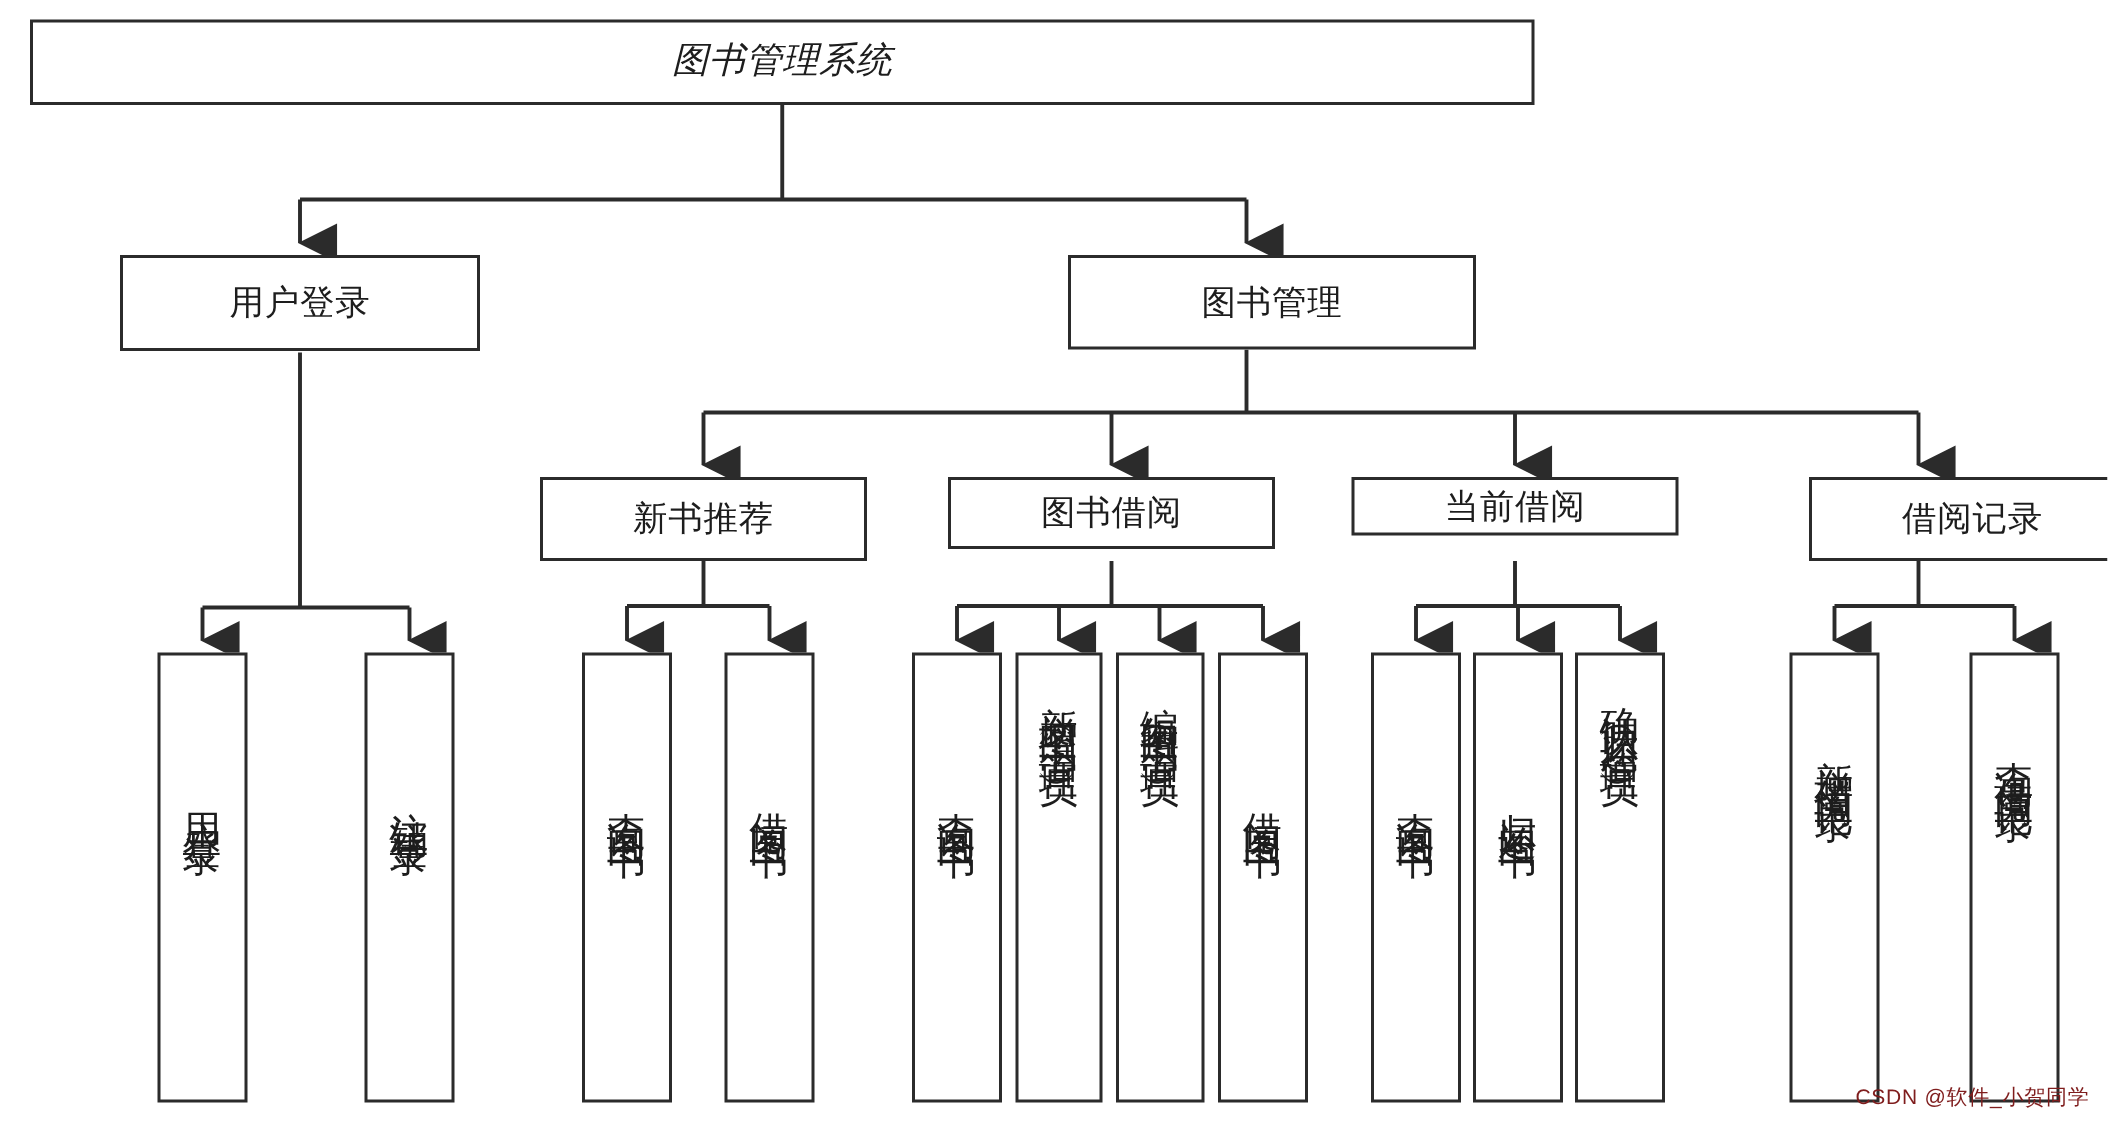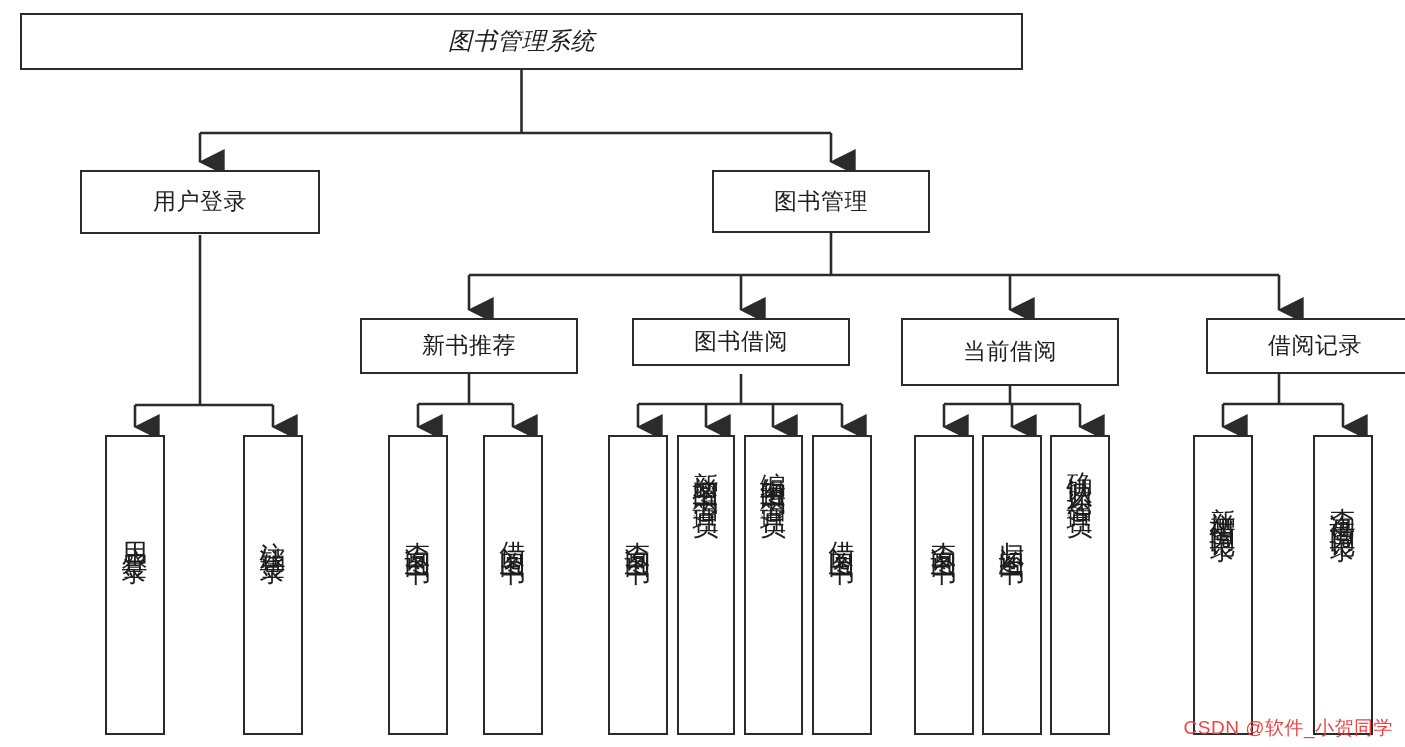--- a/index.html
+++ b/index.html
@@ -65,22 +65,22 @@
     margin-top: 50px;
   }
   .node.vertical.tall .label {
     margin-top: 14px;
   }
   .node.root .label { font-size: 24px; }
   #watermark {
     position: absolute;
     right: 12px;
     bottom: 6px;
-    font-size: 19px;
-    color: #ef4444;
+    font-size: 14px;
+    color: #7f1d1d;
     white-space: nowrap;
     letter-spacing: 0.5px;
   }
 </style>
 </head>
 <body>
 
 <div id="canvas">
 
   <svg id="edges" viewBox="0 0 1405 747" xmlns="http://www.w3.org/2000/svg">
@@ -133,31 +133,31 @@
     </g>
   </svg>
 
   <div class="node horizontal root" style="left:20px; top:13px; width:1003px; height:57px;font-style:italic;">
     <span class="label">图书管理系统</span>
   </div>
 
   <div class="node horizontal" style="left:80px; top:170px; width:240px; height:64px;">
     <span class="label">用户登录</span>
   </div>
-  <div class="node horizontal" style="left:712px; top:170px; width:218px; height:63px;">
+  <div class="node horizontal" style="left:712px; top:170px; width:272px; height:63px;">
     <span class="label">图书管理</span>
   </div>
 
   <div class="node horizontal" style="left:360px; top:318px; width:218px; height:56px;">
     <span class="label">新书推荐</span>
   </div>
   <div class="node horizontal" style="left:632px; top:318px; width:218px; height:48px;">
     <span class="label">图书借阅</span>
   </div>
-  <div class="node horizontal" style="left:901px; top:318px; width:218px; height:68px;">
+  <div class="node horizontal" style="left:901px; top:318px; width:218px; height:39px;">
     <span class="label">当前借阅</span>
   </div>
   <div class="node horizontal" style="left:1206px; top:318px; width:218px; height:56px;">
     <span class="label">借阅记录</span>
   </div>
 
   <div class="node vertical short" style="left:105px; top:435px; width:60px; height:300px;">
     <span class="label">用户登录</span>
   </div>
   <div class="node vertical short" style="left:243px; top:435px; width:60px; height:300px;">

